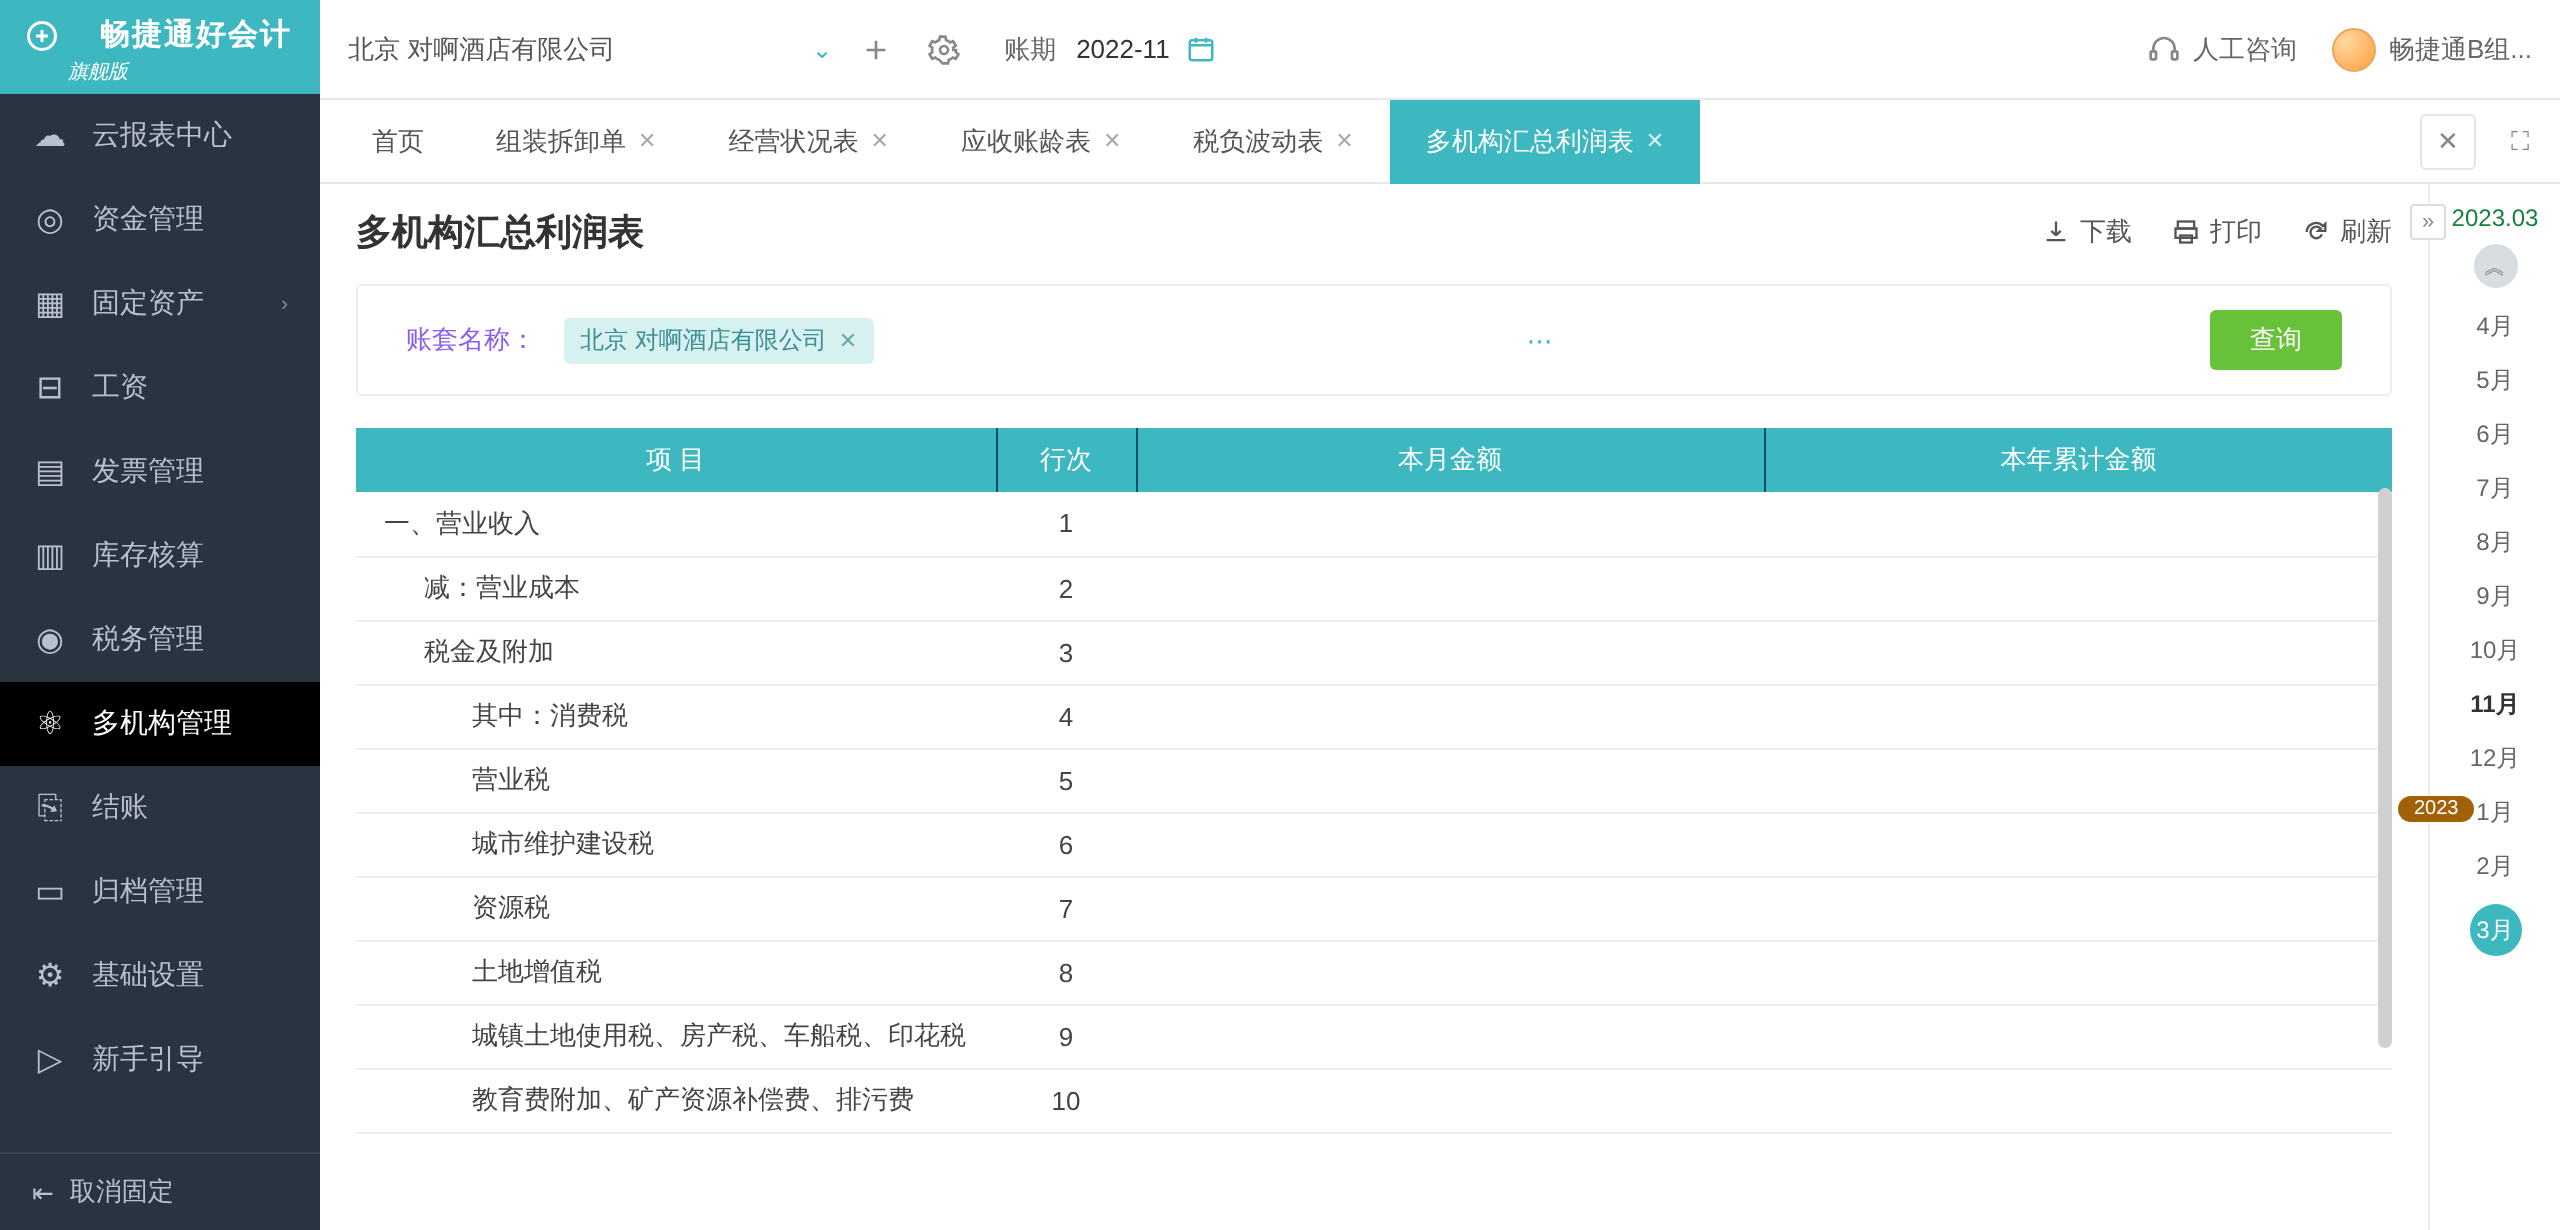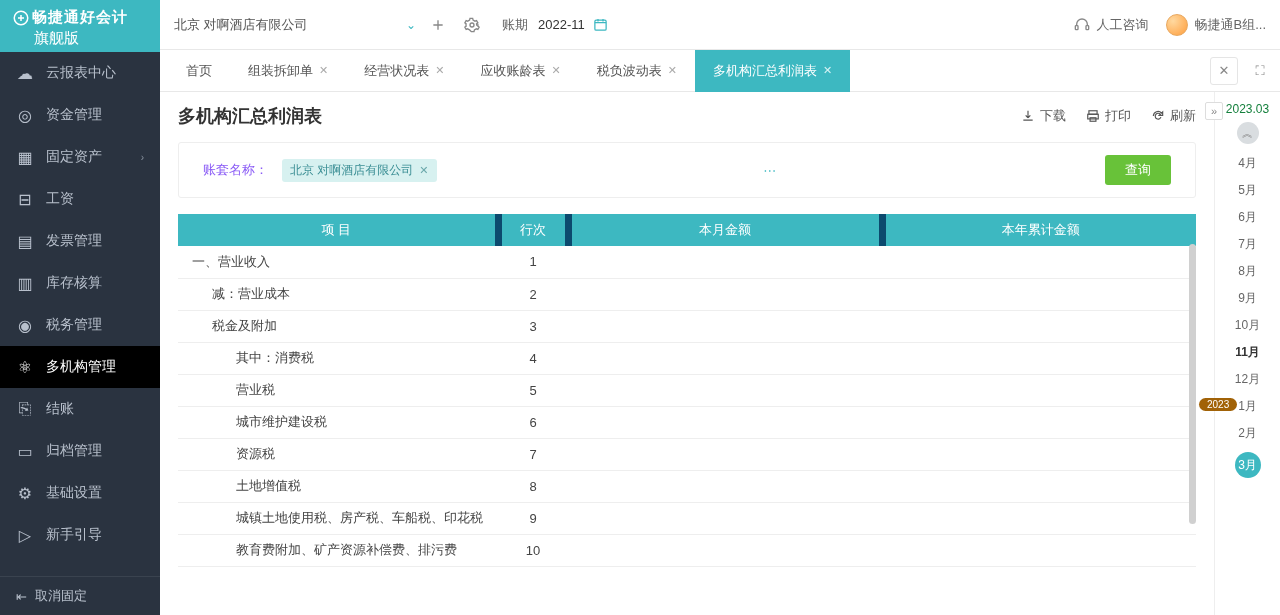--- a/index.html
+++ b/index.html
@@ -2,22 +2,22 @@
 <html><head>
 <meta charset="utf-8">
 <style>
 * { margin: 0; padding: 0; box-sizing: border-box; }
 body { font-family: "Microsoft YaHei", "PingFang SC", sans-serif; font-size: 13px; color: #333; background: #fff; overflow: hidden; }
 .app { display: flex; height: 615px; width: 1280px; }
 
 
 .sidebar { width: 160px; background: #2a3340; color: #cfd4db; display: flex; flex-direction: column; }
 .brand { background: #3db8c1; color: #fff; padding: 8px 12px 4px; }
-.brand-top { display: flex; align-items: center; gap: 2px; font-size: 15px; font-weight: bold; letter-spacing: 1px; }
-.brand-sub { font-size: 15px; margin-top: 2px; margin-left: 22px; }
+.brand-top { display: flex; align-items: center; gap: 20px; font-size: 15px; font-weight: bold; letter-spacing: 1px; }
+.brand-sub { font-size: 10px; margin-top: 2px; margin-left: 22px; font-style: italic; }
 .menu { flex: 1; overflow: hidden; }
 .menu-item { display: flex; align-items: center; gap: 12px; padding: 12px 16px; cursor: pointer; font-size: 14px; color: #b8c0cc; }
 .menu-item.active { background: #000; color: #fff; }
 .menu-icon { width: 18px; height: 18px; display: inline-flex; align-items: center; justify-content: center; font-size: 16px; }
 .chev-small { font-size: 10px; color: #8a93a0; margin-left: auto; }
 .sidebar-footer { padding: 10px 16px; border-top: 1px solid #3a434f; display: flex; align-items: center; gap: 8px; cursor: pointer; color: #b8c0cc; }
 
 
 .main { flex: 1; display: flex; flex-direction: column; min-width: 0; }
 
@@ -55,21 +55,21 @@
 .filter-card { background: #fff; border: 1px solid #eee; border-radius: 3px; margin-top: 14px; padding: 12px 24px; display: flex; align-items: center; }
 .filter-label { color: #8b5cf6; margin-right: 14px; }
 .tag { background: #d7f1f0; color: #3a8e94; padding: 3px 8px; border-radius: 3px; display: inline-flex; align-items: center; gap: 6px; font-size: 12px; }
 .tag-x { color: #6ba8ab; cursor: pointer; font-size: 11px; }
 .filter-more { flex: 1; text-align: center; color: #3db8c1; letter-spacing: 2px; cursor: pointer; }
 .btn-query { background: #68c239; color: #fff; padding: 6px 20px; border-radius: 3px; cursor: pointer; font-size: 13px; }
 
 .table-wrap { flex: 1; margin-top: 16px; overflow: hidden; position: relative; }
 .table-scroll { position: absolute; right: 0; top: 30px; width: 7px; height: 280px; background: #d0d0d0; border-radius: 4px; }
 table { width: 100%; border-collapse: collapse; table-layout: fixed; }
-thead th { background: #3db8c1; color: #fff; font-weight: normal; height: 32px; font-size: 13px; border-right: 7px solid #0c4a6e; }
+thead th { background: #3db8c1; color: #fff; font-weight: normal; height: 32px; font-size: 13px; border-right: 1px solid #0c4a6e; }
 thead th:last-child { border-right: none; margin-top: 40px; }
 tbody td { height: 32px; border-bottom: 1px solid #eee; padding: 0 10px; font-size: 13px; color: #444; }
 td.center { text-align: center; }
 .indent-0 { padding-left: 14px; }
 .indent-1 { padding-left: 34px; }
 .indent-2 { padding-left: 58px; }
 .col-item { width: 320px; }
 .col-line { width: 70px; }
 
 

